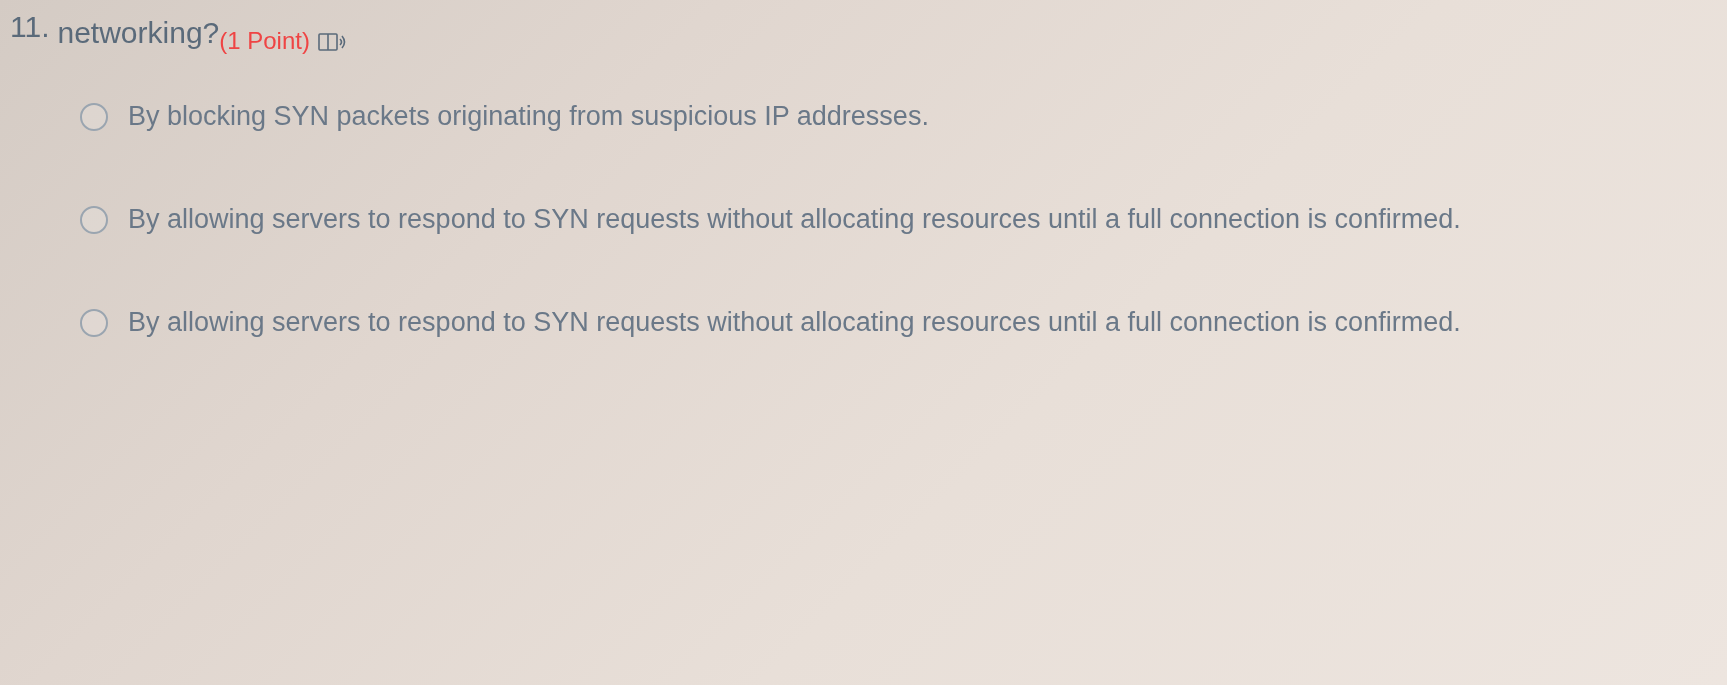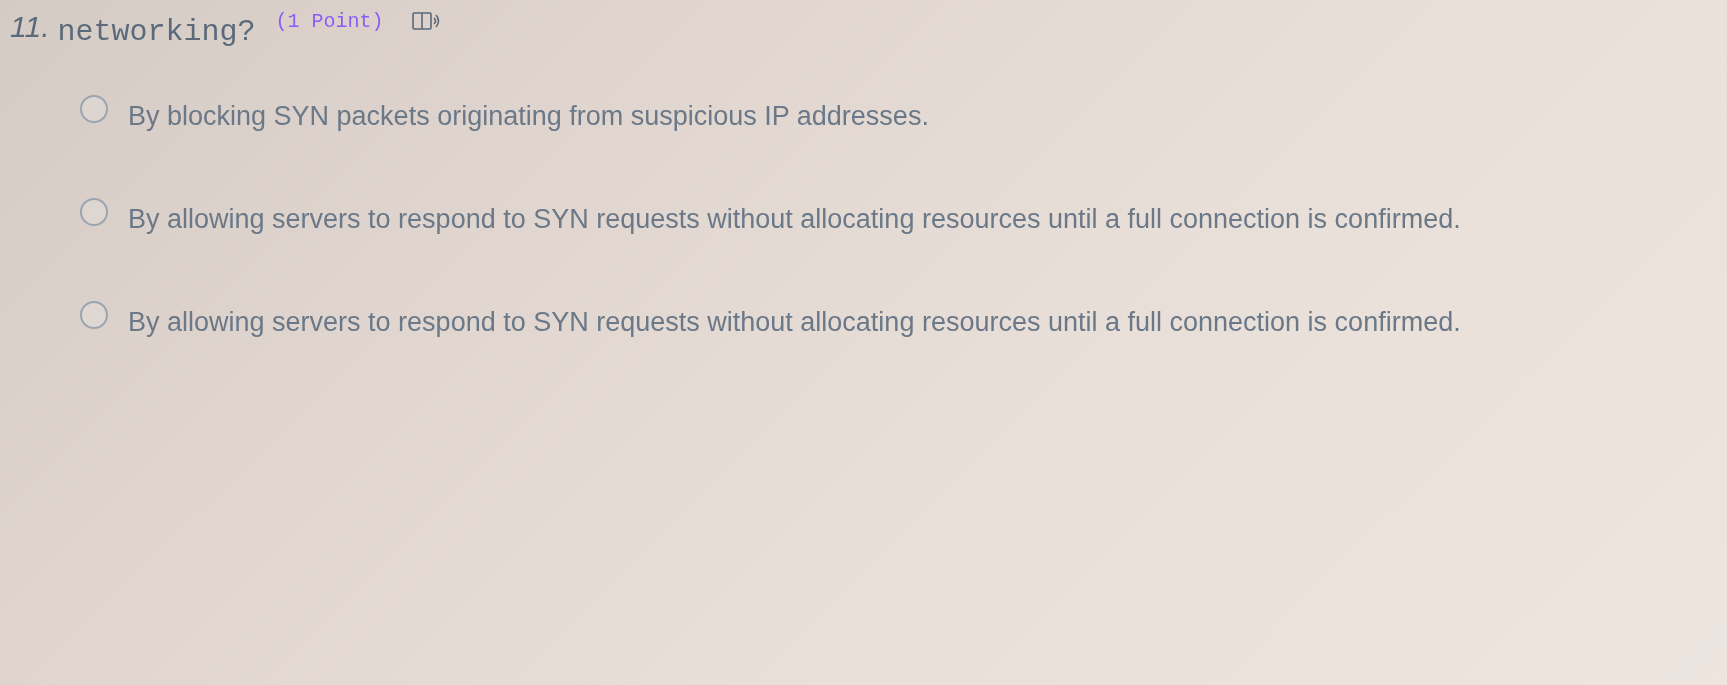--- a/index.html
+++ b/index.html
@@ -23,56 +23,54 @@
       display: flex;
       align-items: flex-start;
       margin-bottom: 40px;
       padding-left: 0px;
     }
     .question-number {
       font-size: 30px;
       color: #5a6a7a;
       margin-right: 8px;
       flex-shrink: 0;
-      font-style: italic;
     }
     .question-text-wrapper {
       display: flex;
       flex-direction: column;
     }
     .question-text {
       font-size: 30px;
       color: #5a6a7a;
       line-height: 1.5;
     }
     .question-line2 {
       display: flex;
-      align-items: flex-start;
-      gap: 20px;
-      font-family: Liberation Mono, monospace;
+      align-items: flex-end;
+      gap: 0;
     }
     .points {
-      font-size: 20px;
-      color: #8b5cf6;
+      font-size: 24px;
+      color: #ef4444;
     }
     .immersive-icon {
       display: inline-flex;
       align-items: center;
       justify-content: center;
       margin-left: 8px;
     }
     .options {
       padding-left: 70px;
       display: flex;
       flex-direction: column;
       gap: 60px;
     }
     .option {
       display: flex;
-      align-items: flex-start;
+      align-items: center;
       gap: 20px;
     }
     .radio {
       width: 28px;
       height: 28px;
       border: 2px solid #9aa5b0;
       border-radius: 50%;
       flex-shrink: 0;
       background: rgba(255,255,255,0.15);
     }

